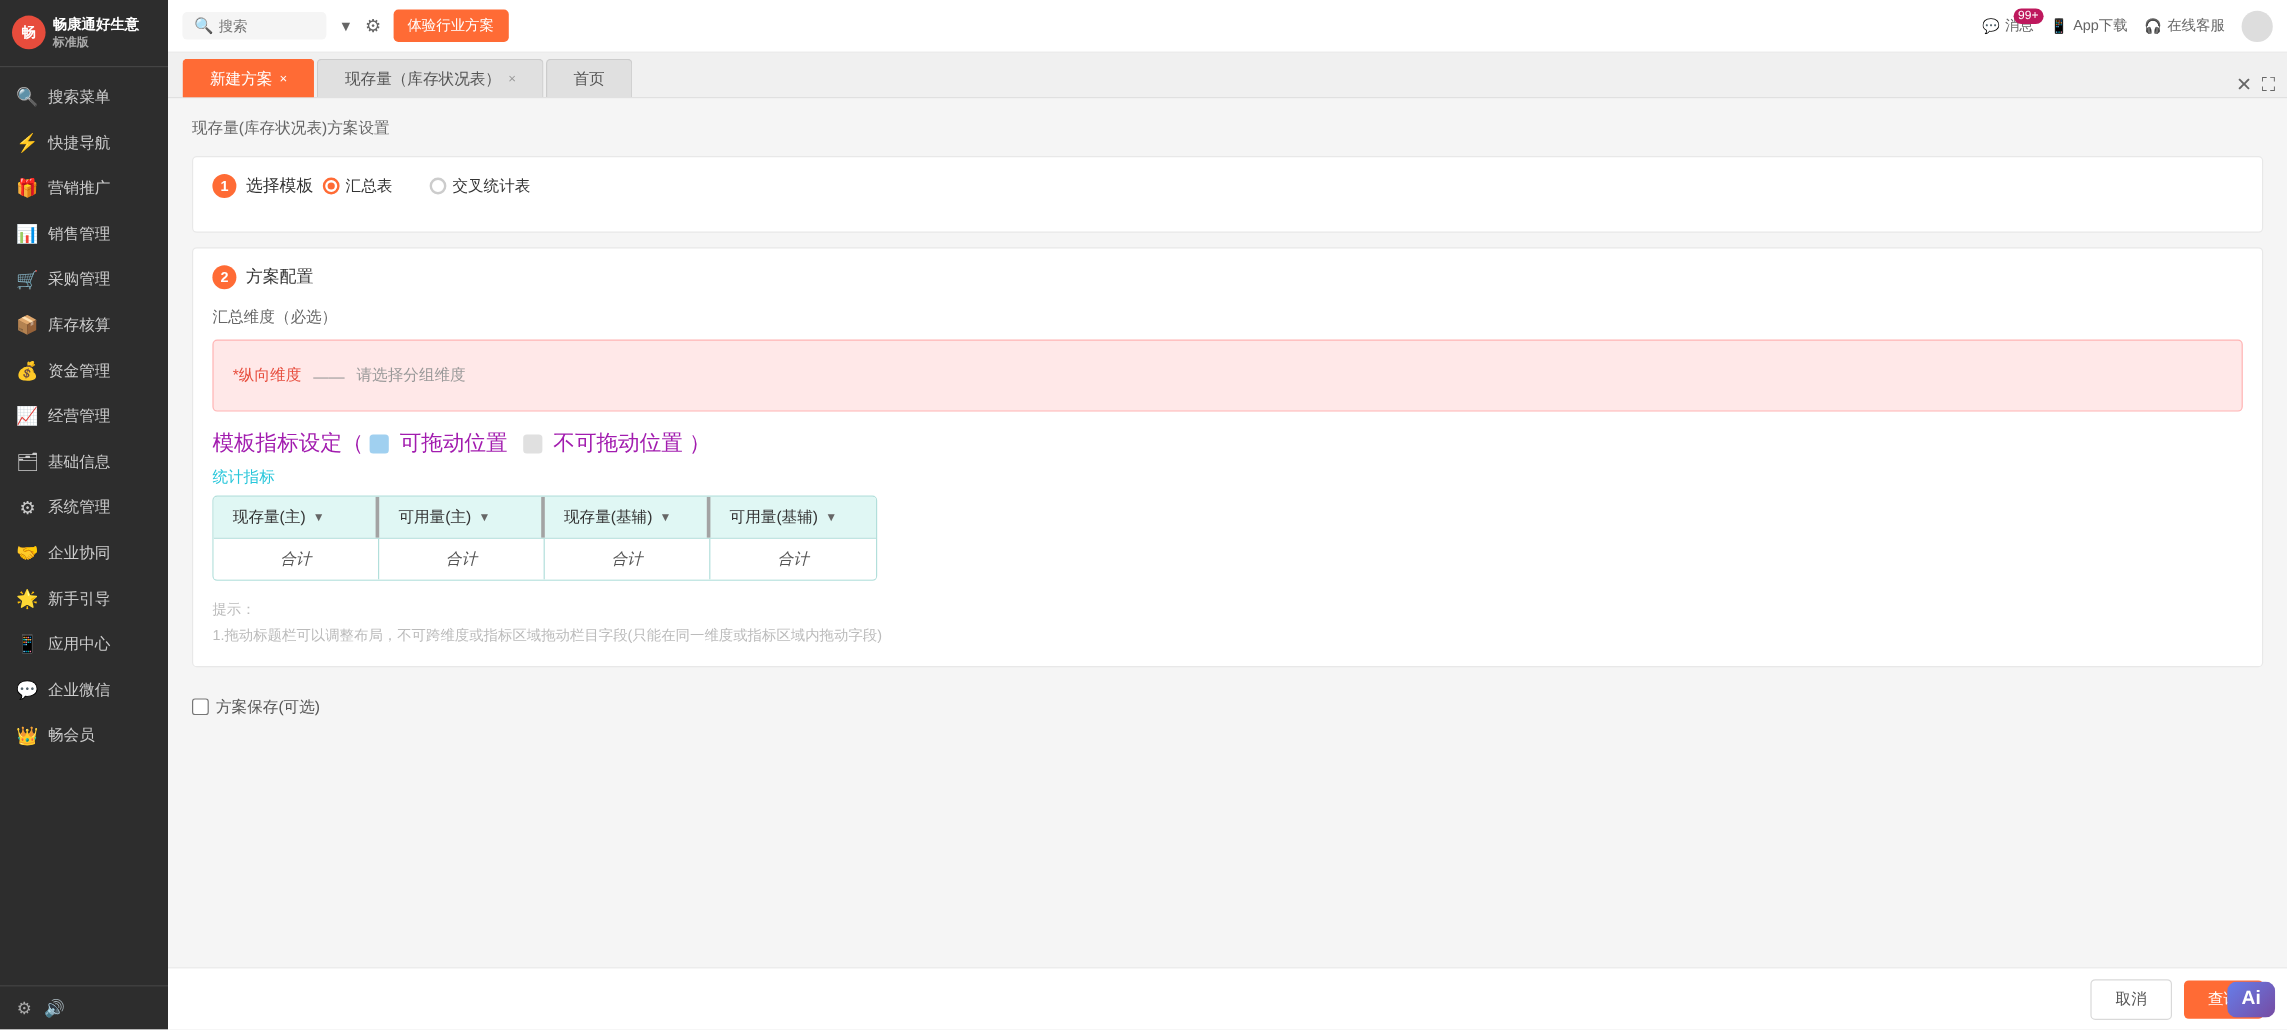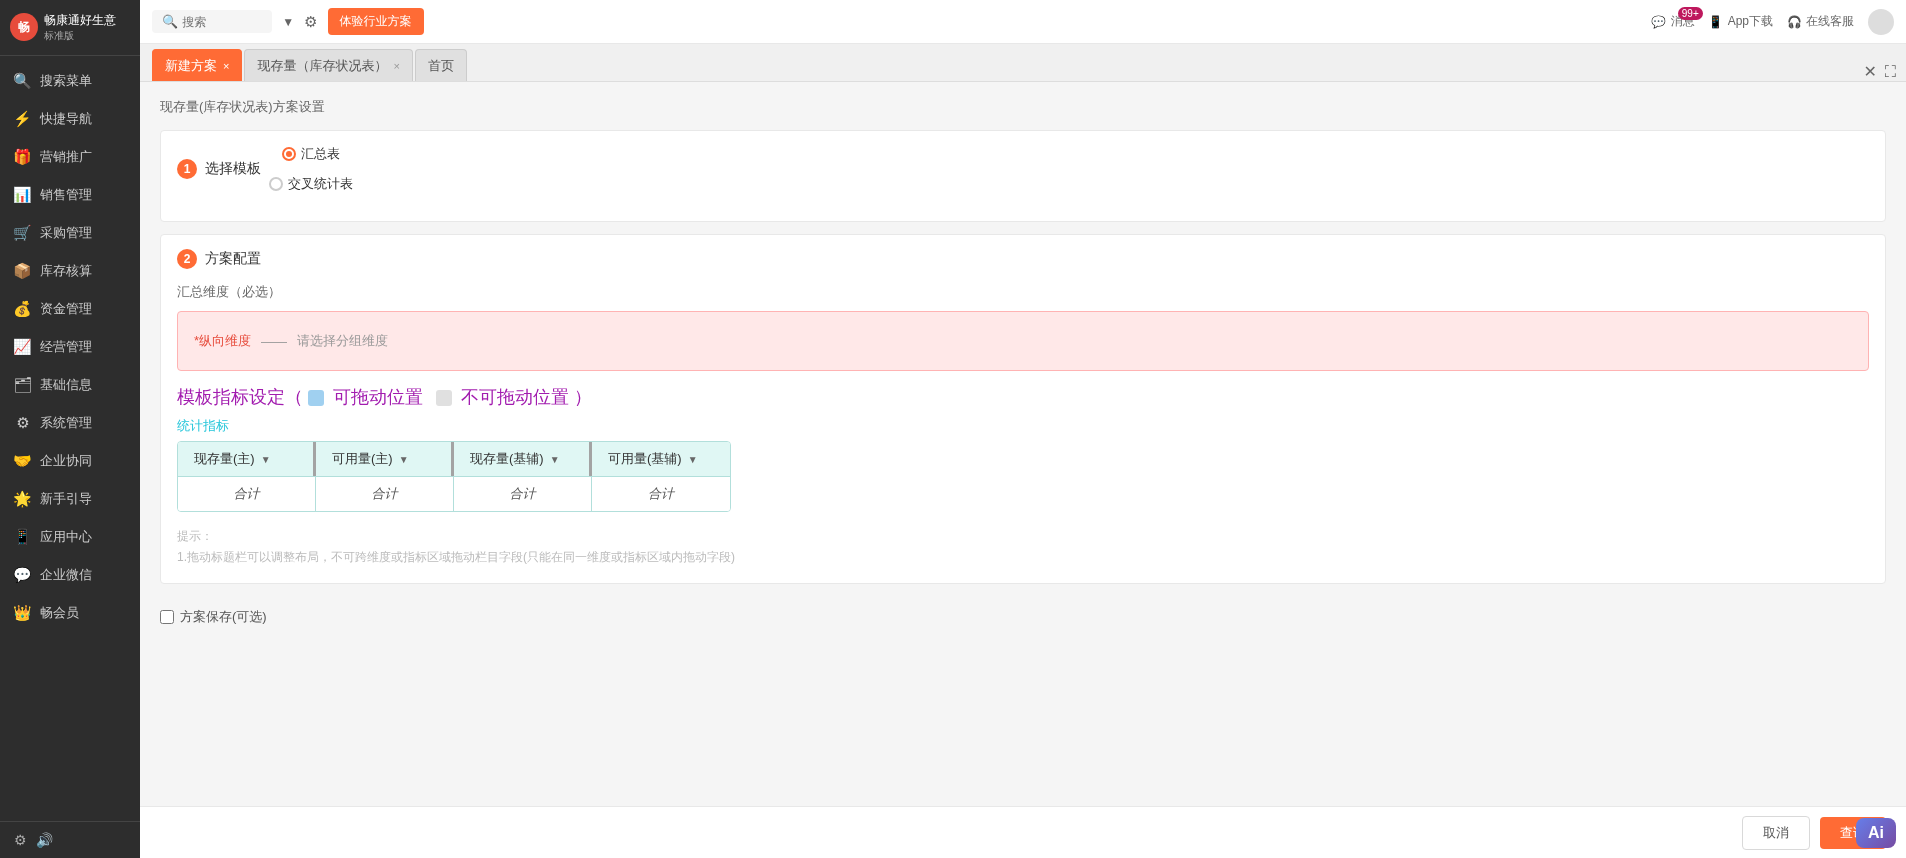--- a/index.html
+++ b/index.html
@@ -23,21 +23,21 @@
       gap: 6px;
       border-bottom: 1px solid #444;
     }
     .sidebar-logo-icon {
       width: 28px; height: 28px;
       background: #e74c3c;
       border-radius: 50%;
       display: flex; align-items: center; justify-content: center;
       color: white; font-weight: bold; font-size: 12px;
     }
-    .sidebar-logo-text { font-size: 12px; line-height: 1.4; }
+    .sidebar-logo-text { font-size: 12px; line-height: 1.4; font-weight: bold; }
     .sidebar-logo-text .sub { font-size: 10px; color: #aaa; }
     .sidebar-nav { flex: 1; overflow-y: auto; padding: 6px 0; }
     .sidebar-item {
       display: flex; align-items: center; gap: 8px;
       padding: 10px 14px;
       cursor: pointer;
       color: #ccc;
       font-size: 13px;
     }
     .sidebar-item-icon { width: 18px; height: 18px; display: flex; align-items: center; justify-content: center; font-size: 15px; }
@@ -86,21 +86,21 @@
     .tabbar {
       height: 38px;
       background: #f0f0f0;
       display: flex;
       align-items: flex-end;
       padding-left: 12px;
       gap: 2px;
       border-bottom: 1px solid #ddd;
     }
     .tab {
-      height: 32px; padding: 0 12px;
+      height: 32px; padding: 0 22px;
       display: flex; align-items: center; gap: 6px;
       background: #e0e0e0; border-radius: 4px 4px 0 0;
       cursor: pointer; font-size: 13px; color: #555;
       border: 1px solid #ccc; border-bottom: none;
     }
     .tab.active { background: #fff; color: #333; z-index: 1; }
     .tab-close { font-size: 11px; color: #999; cursor: pointer; }
     .tab.new-tab { background: #ff6b35; color: #fff; border-color: #ff6b35; }
     .tab.new-tab .tab-close { color: #fff; }
     .tabbar-controls { margin-left: auto; display: flex; align-items: center; padding: 0 10px; gap: 8px; }
@@ -130,21 +130,21 @@
     }
     .step-num {
       width: 20px; height: 20px; border-radius: 50%;
       background: #ff6b35; color: #fff;
       display: flex; align-items: center; justify-content: center;
       font-size: 12px; font-weight: bold;
     }
     .step-title { font-size: 14px; font-weight: 500; color: #333; }
 
     
-    .radio-group { display: flex; align-items: center; gap: 12px; flex-direction: column; }
+    .radio-group { display: flex; gap: 31px; }
     .radio-item { display: flex; align-items: center; gap: 5px; cursor: pointer; font-size: 13px; color: #333; }
     .radio-circle {
       width: 14px; height: 14px; border-radius: 50%;
       border: 2px solid #ccc;
       display: flex; align-items: center; justify-content: center;
     }
     .radio-circle.checked { border-color: #ff6b35; }
     .radio-circle.checked::after {
       content: ''; width: 6px; height: 6px; border-radius: 50%;
       background: #ff6b35;

